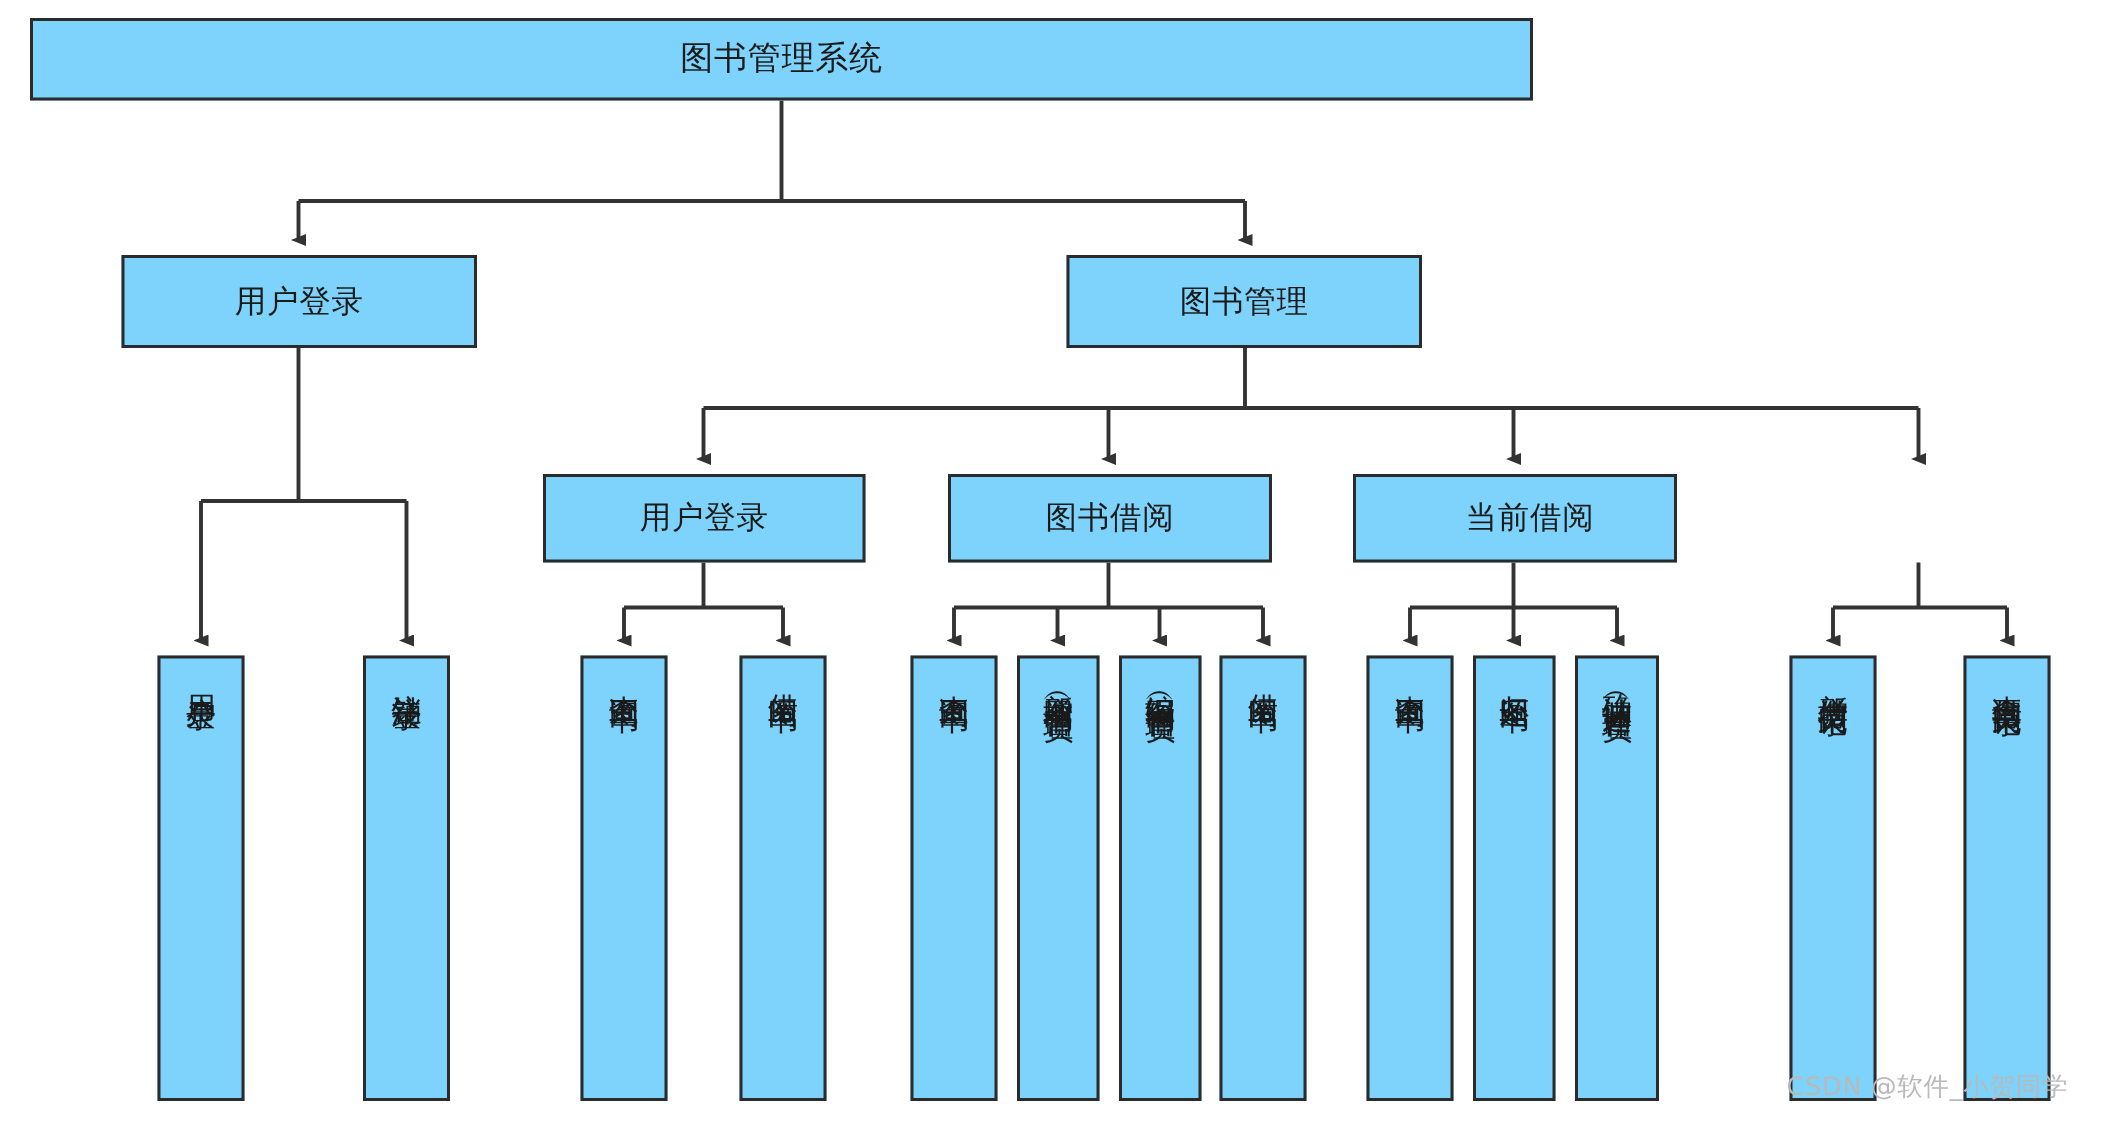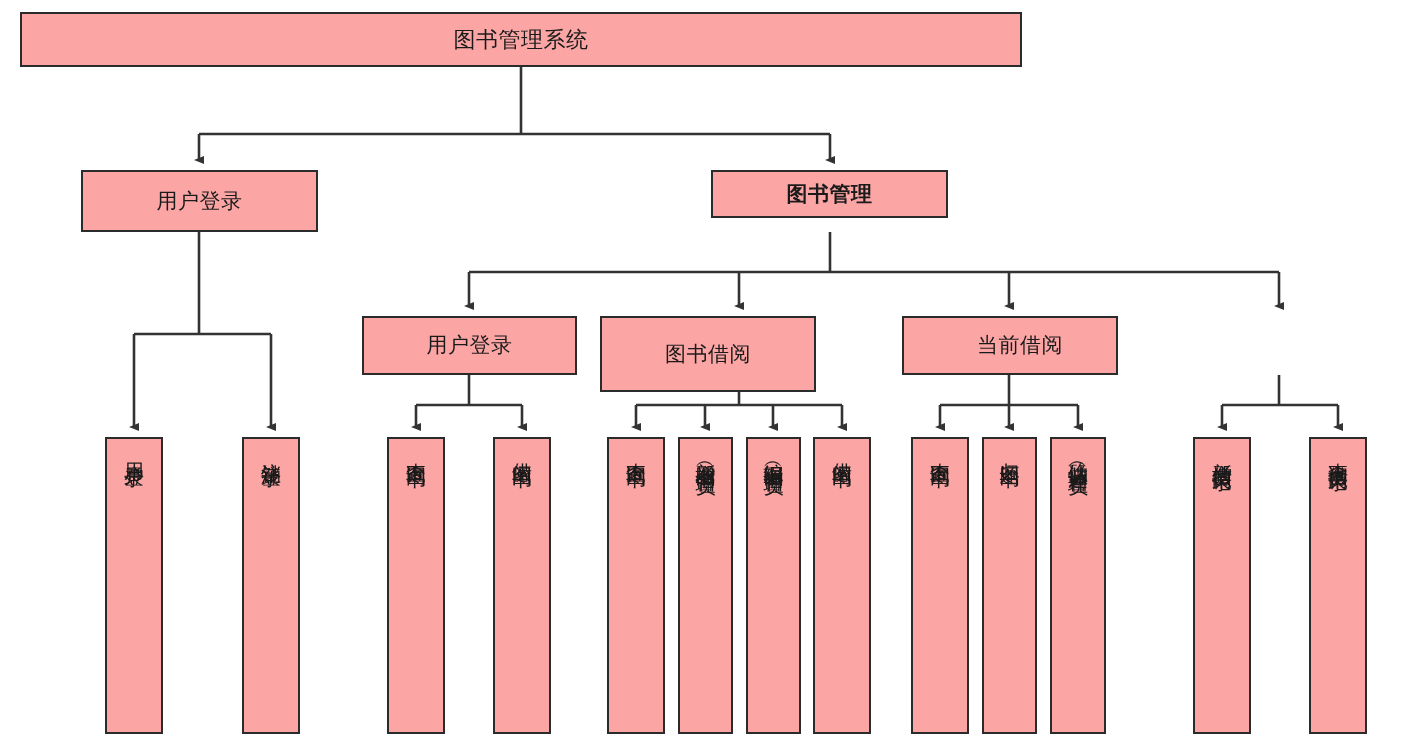--- a/index.html
+++ b/index.html
@@ -21,21 +21,21 @@
     position: absolute;
     left: 0;
     top: 0;
     width: 1405px;
     height: 747px;
     pointer-events: none;
   }
   .node {
     position: absolute;
     box-sizing: border-box;
-    background: #fca5a5;
+    background: #7dd3fc;
     border: 2px solid #2b2b2b;
     display: flex;
     align-items: center;
     justify-content: center;
     color: #1a1a1a;
   }
   .node .label {
     font-size: 21px;
     line-height: 1.25;
     letter-spacing: 0.5px;
@@ -127,28 +127,28 @@
     </g>
   </svg>
 
   <div class="node root" style="left:20px; top:12px; width:1002px; height:55px;">
     <span class="label">图书管理系统</span>
   </div>
 
   <div class="node" style="left:81px; top:170px; width:237px; height:62px;">
     <span class="label">用户登录</span>
   </div>
-  <div class="node" style="left:711px; top:170px; width:237px; height:48px;font-weight:bold;">
+  <div class="node" style="left:711px; top:170px; width:237px; height:62px;">
     <span class="label">图书管理</span>
   </div>
 
   <div class="node" style="left:362px; top:316px; width:215px; height:59px;">
     <span class="label">用户登录</span>
   </div>
-  <div class="node" style="left:600px; top:316px; width:216px; height:76px;">
+  <div class="node" style="left:632px; top:316px; width:216px; height:59px;">
     <span class="label">图书借阅</span>
   </div>
   <div class="node" style="left:902px; top:316px; width:216px; height:59px;padding-left:20px;">
     <span class="label">当前借阅</span>
   </div>
 
   <div class="node leaf" style="left:105px; top:437px; width:58px; height:297px;">
     <span class="label">用户登录</span>
   </div>
   <div class="node leaf" style="left:242px; top:437px; width:58px; height:297px;">
@@ -185,14 +185,15 @@
     <span class="label">确认归还（管理员）</span>
   </div>
 
   <div class="node leaf" style="left:1193px; top:437px; width:58px; height:297px;">
     <span class="label">新增借阅记录</span>
   </div>
   <div class="node leaf" style="left:1309px; top:437px; width:58px; height:297px;">
     <span class="label">查询借阅记录</span>
   </div>
 
+  <div class="watermark">CSDN @软件_小贺同学</div>
 
 </div>
 
 </body></html>

